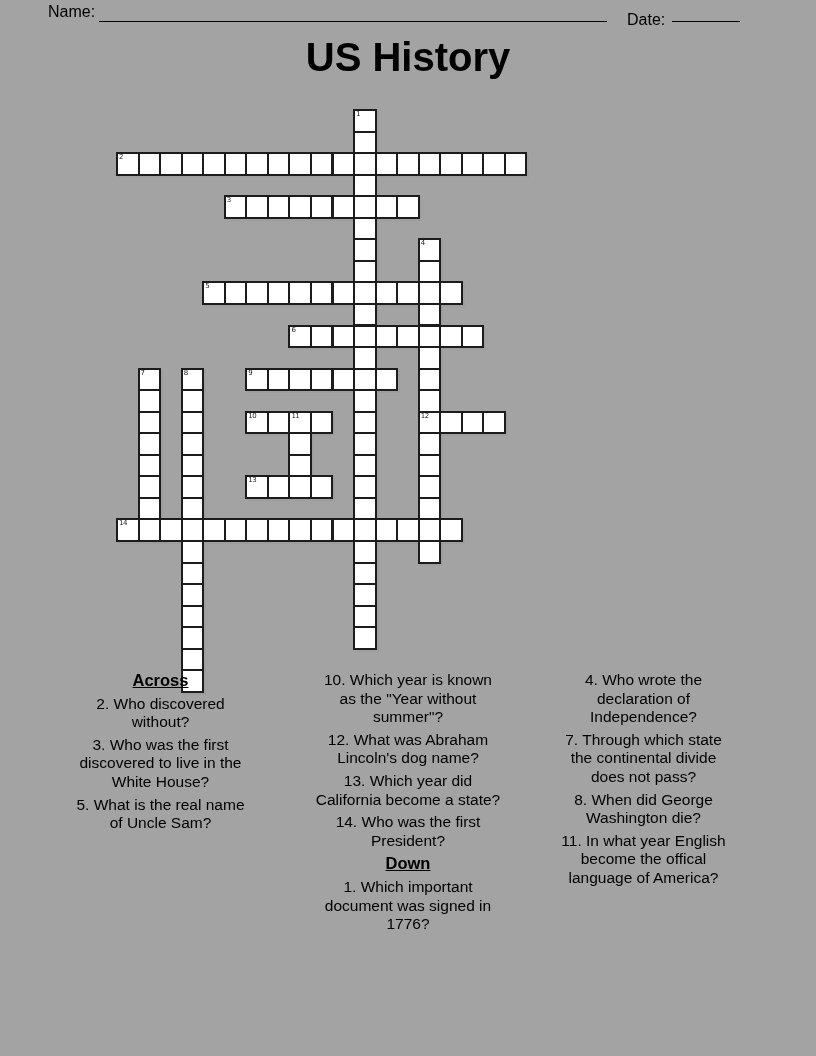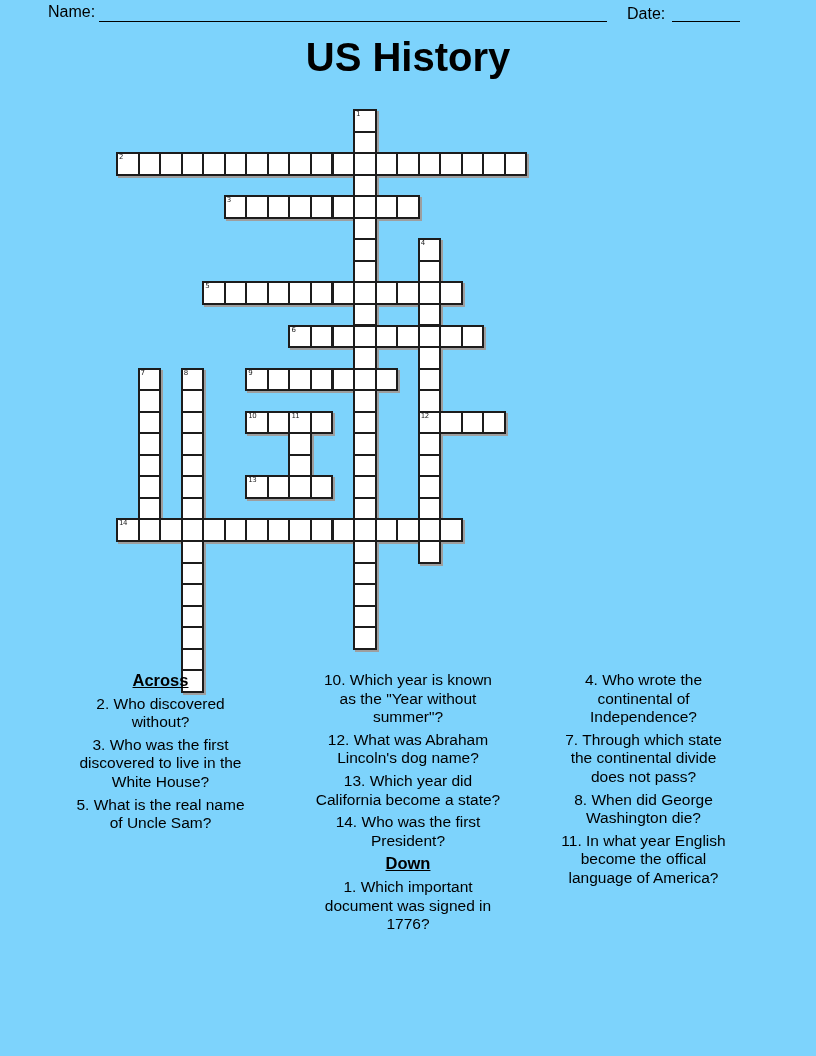--- a/index.html
+++ b/index.html
@@ -6,35 +6,35 @@
     --ink:#000000;
     --line:#1c1c1c;
     --shadow:#9e9e9e;
     --cell:#ffffff;
   }
   *{margin:0;padding:0;box-sizing:content-box;}
   html,body{background:#ffffff;}
   .page{
     position:relative;
     width:816px;height:1056px;
-    background:#7dd3fc;
+    background:#a3a3a3;
     overflow:hidden;
     font-family:"Liberation Sans", sans-serif;
     color:var(--ink);
   }
   
   .hdr-label{
     position:absolute;
     font-size:16px;
     line-height:20px;
     color:var(--ink);
     white-space:nowrap;
   }
   #name-label{left:48px;top:2px;}
-  #date-label{left:627px;top:4px;}
+  #date-label{left:627px;top:10px;}
   .blank-line{
     position:absolute;
     top:0;height:21px;
     border-bottom:1.7px solid var(--ink);
   }
   #name-line{left:99px;width:508px;}
   #date-line{left:672px;width:68px;}
   
   .title{
     position:absolute;
@@ -318,21 +318,21 @@
 California become a state?</span></p>
       <p class="clue"><b class="clue-num">14.</b> <span class="clue-text">Who was the first
 President?</span></p>
       <p class="clue-header"><span>Down</span></p>
       <p class="clue"><b class="clue-num">1.</b> <span class="clue-text">Which important
 document was signed in
 1776?</span></p>
     </div>
   <div class="clue-col" id="clue-col-2">
       <p class="clue"><b class="clue-num">4.</b> <span class="clue-text">Who wrote the
-continental of
+declaration of
 Independence?</span></p>
       <p class="clue"><b class="clue-num">7.</b> <span class="clue-text">Through which state
 the continental divide
 does not pass?</span></p>
       <p class="clue"><b class="clue-num">8.</b> <span class="clue-text">When did George
 Washington die?</span></p>
       <p class="clue"><b class="clue-num">11.</b> <span class="clue-text">In what year English
 become the offical
 language of America?</span></p>
     </div>

